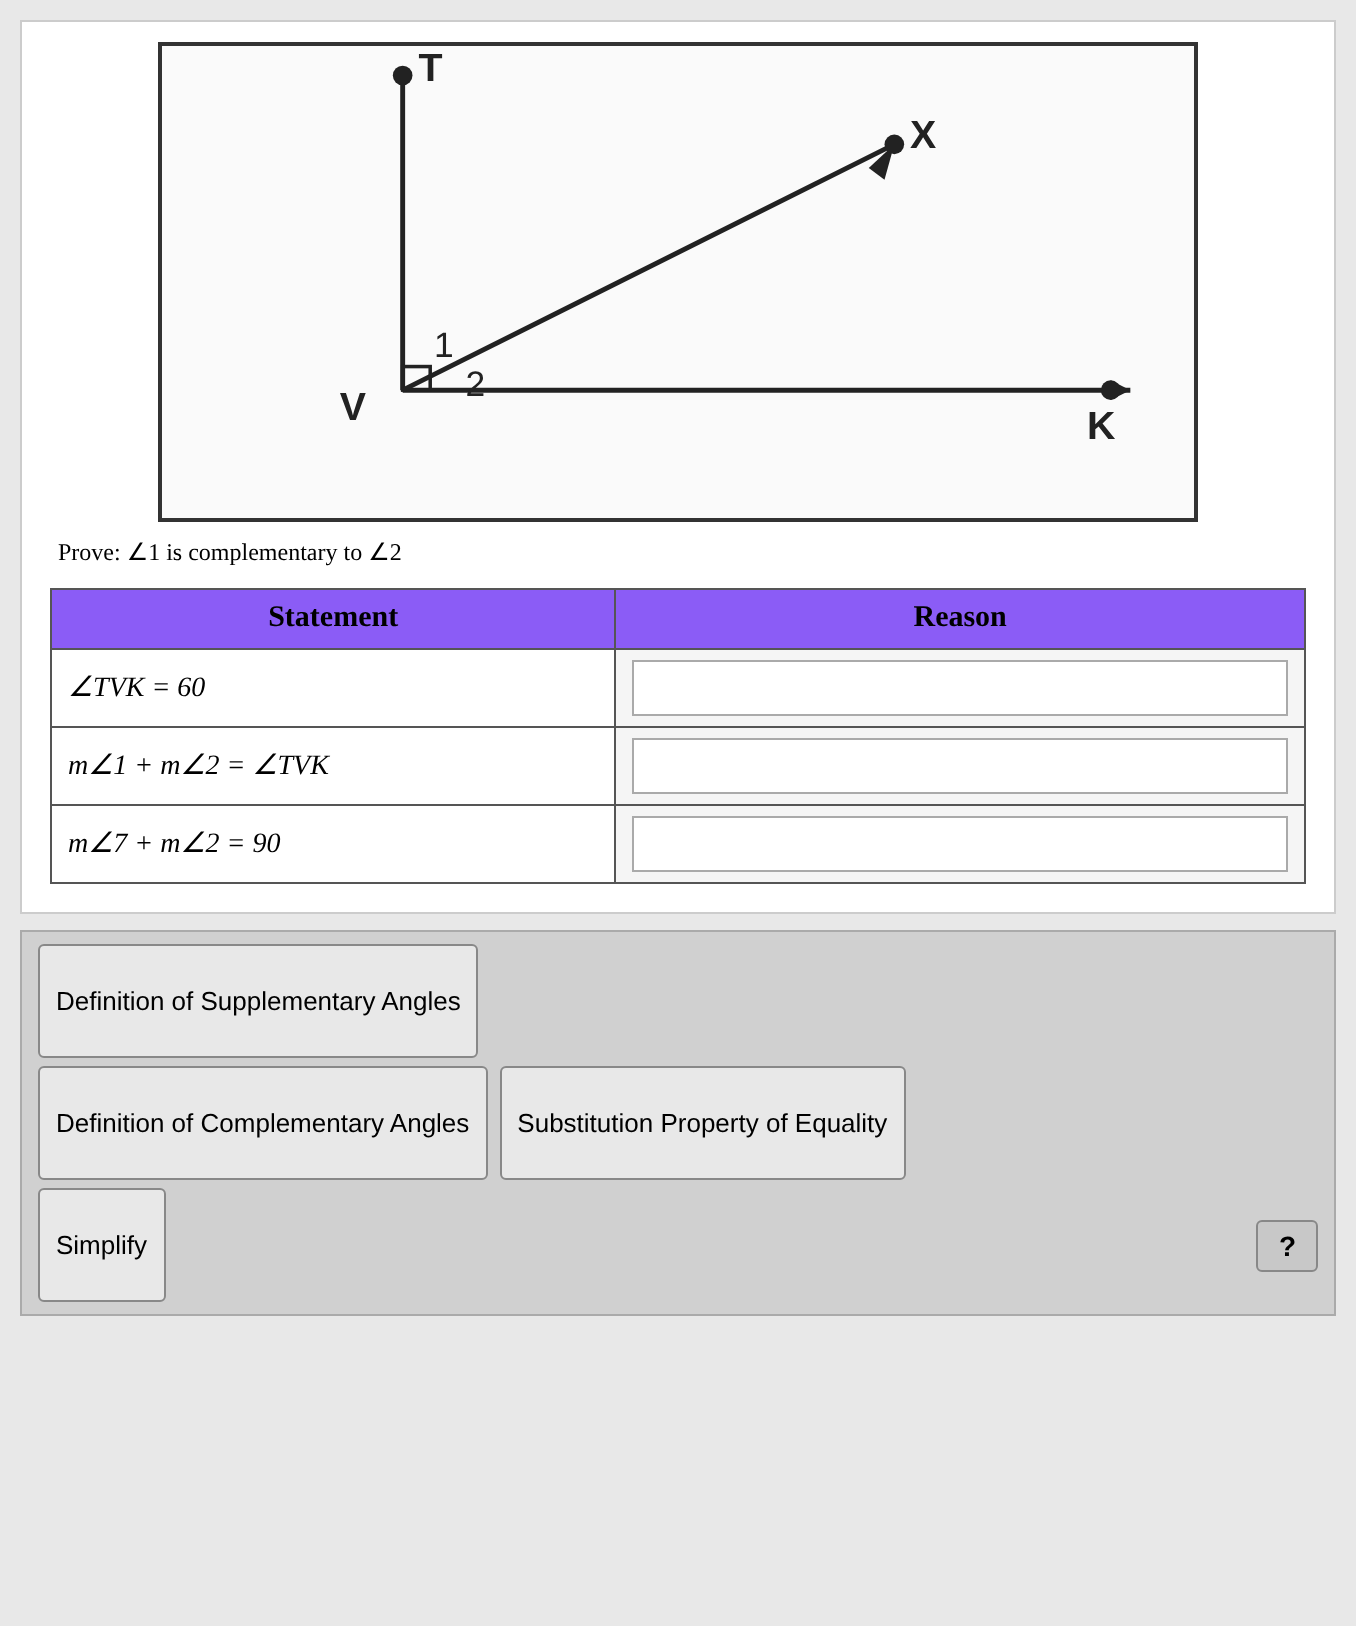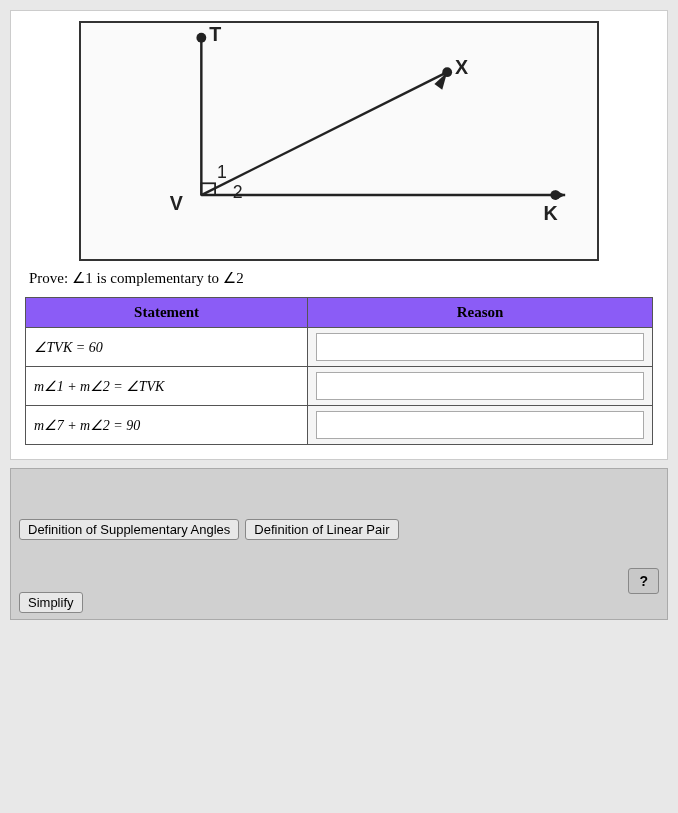--- a/index.html
+++ b/index.html
@@ -33,21 +33,21 @@
       border: 2px solid #333;
       width: 520px;
       height: 240px;
       position: relative;
       background: #fafafa;
       overflow: hidden;
     }
 
     
     .prove-statement {
-      font-size: 15px;
+      font-size: 12px;
       margin-bottom: 10px;
       padding-left: 4px;
     }
 
     
     .proof-table {
       width: 100%;
       border-collapse: collapse;
       font-size: 14px;
     }
@@ -103,26 +103,25 @@
       display: flex;
       flex-direction: row;
       gap: 6px;
       align-items: center;
     }
 
     .answer-chip {
       background: #e8e8e8;
       border: 1px solid #888;
       border-radius: 3px;
-      padding: 2px 8px;
+      padding: 20px 8px;
       font-size: 13px;
       font-family: Arial, sans-serif;
       cursor: pointer;
       white-space: nowrap;
-      margin-top: 44px;
     }
 
     .help-button {
       background: #c8c8c8;
       border: 1px solid #888;
       border-radius: 3px;
       padding: 4px 10px;
       font-size: 14px;
       font-weight: bold;
       cursor: pointer;
@@ -200,23 +199,24 @@
           <td class="reason-cell"><input type="text" class="reason-input" style=""></td>
         </tr>
       </tbody>
   </table>
 
 </div>
 
 <div class="answer-choices">
   <div class="answer-row">
     <div class="answer-chip">Definition of Supplementary Angles</div>
-    <div class="answer-chip">Definition of Linear Pair</div>
   </div>
   <div class="answer-row">
+    <div class="answer-chip">Definition of Complementary Angles</div>
+    <div class="answer-chip">Substitution Property of Equality</div>
   </div>
   <div class="answer-row">
     <div class="answer-chip">Simplify</div>
     <div style="margin-left: auto;">
       <button class="help-button">?</button>
     </div>
   </div>
 </div>
 
 </body></html>

